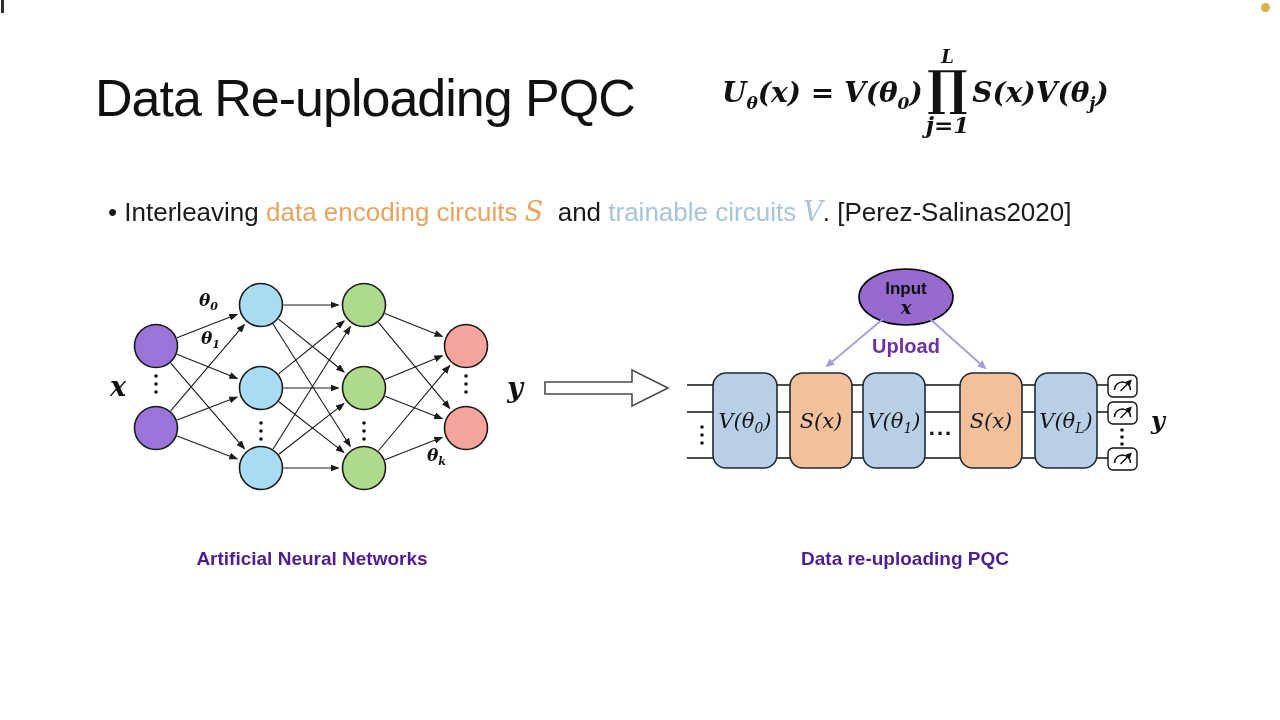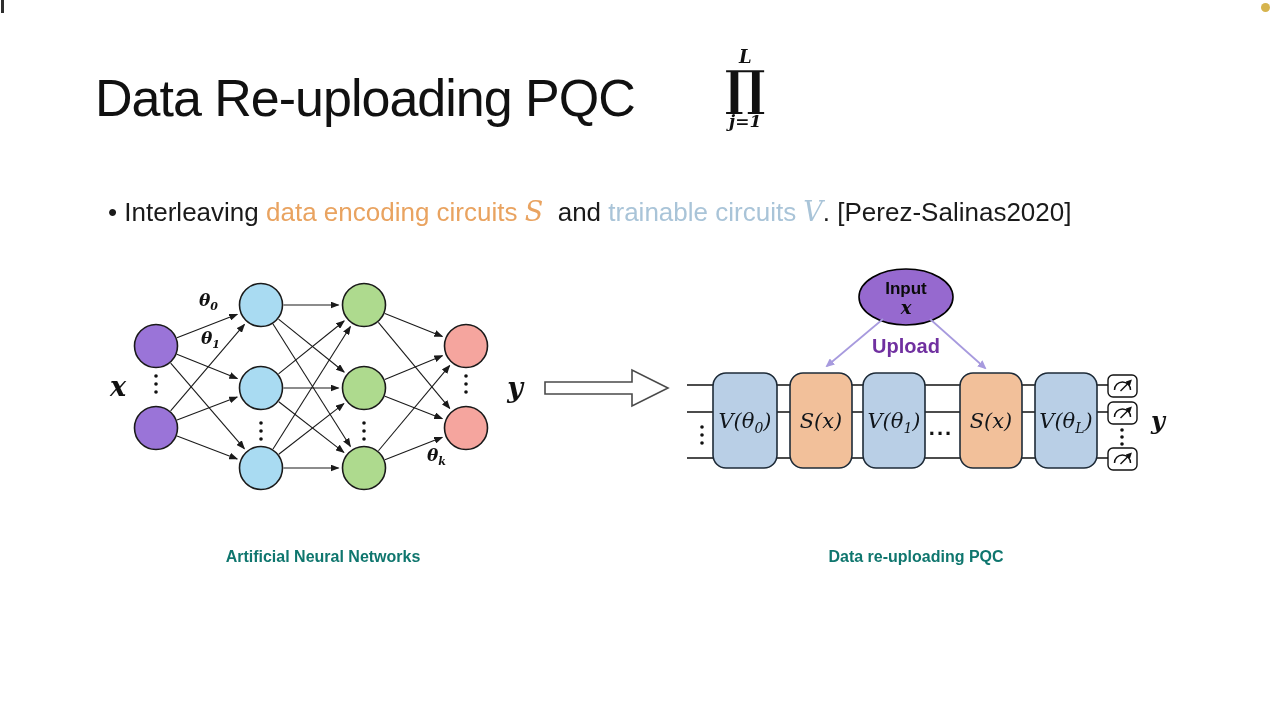--- a/index.html
+++ b/index.html
@@ -8,26 +8,26 @@
   .abs{position:absolute;}
   .slide-title{left:95px;top:68px;font-size:52px;letter-spacing:-1px;color:#111;}
   
   .formula{left:722px;top:48px;display:flex;align-items:center;
            font-family:"DejaVu Serif",serif;font-style:italic;font-weight:bold;color:#111;}
   .f-main{font-size:28px;white-space:nowrap;}
   .f-main sub{font-size:17px;line-height:0;}
   .f-prod{display:flex;flex-direction:column;align-items:center;margin:0 3px;}
   .f-prod-top{font-size:18px;line-height:1;}
   .f-prod-sym{font-size:48px;line-height:0.95;font-style:normal;}
-  .f-prod-bot{font-size:17px;line-height:1.1;}
+  .f-prod-bot{font-size:23px;line-height:1.1;}
   
   .bullet-line{left:108px;top:196px;font-size:26px;white-space:nowrap;}
   .b-math{font-family:"DejaVu Serif",serif;font-style:italic;font-size:27px;}
   
-  .caption{top:548px;transform:translateX(-50%);font-size:16px;font-weight:600;color:#0f766e;white-space:nowrap;margin-left:11px;}
+  .caption{top:548px;transform:translateX(-50%);font-size:19px;font-weight:600;color:#4c1d95;white-space:nowrap;}
   
   .nn-xy{font-family:"DejaVu Serif",serif;font-style:italic;font-weight:bold;font-size:27px;fill:#111;}
   .nn-theta{font-family:"DejaVu Serif",serif;font-style:italic;font-weight:600;font-size:17px;fill:#111;}
   .blk-label{font-family:"DejaVu Serif",serif;font-style:italic;font-size:21px;fill:#10151a;}
   .circ-input{font-family:"Liberation Sans",sans-serif;font-weight:bold;font-size:17px;fill:#0b0b0b;}
   .circ-x{font-family:"DejaVu Serif",serif;font-style:italic;font-weight:bold;font-size:18px;fill:#0b0b0b;}
   .upload-label{font-family:"Liberation Sans",sans-serif;font-weight:bold;font-size:20px;}
   .out-y{font-family:"DejaVu Serif",serif;font-style:italic;font-weight:bold;font-size:24px;fill:#111;}
   .circ-ellipsis{font-family:"Liberation Sans",sans-serif;font-weight:bold;font-size:22px;fill:#111;letter-spacing:2px;}
   .corner-mark{left:1px;top:0;width:3px;height:13px;background:#2e2e2e;}
@@ -35,25 +35,27 @@
 </style>
 </head>
 <body>
 
 <div class="abs corner-mark"></div>
 <div class="abs rec-dot" id="rec-dot" style="background: rgb(214, 180, 78);"></div>
 
 <div class="abs slide-title">Data Re-uploading PQC</div>
 
 <div class="abs formula">
+  <span class="f-main"><span>U</span><sub>θ</sub><span>(x) = V(θ</span><sub>0</sub><span>)</span></span>
   <span class="f-prod">
     <span class="f-prod-top">L</span>
     <span class="f-prod-sym">∏</span>
     <span class="f-prod-bot">j=1</span>
   </span>
+  <span class="f-main"><span>S(x)V(θ</span><sub>j</sub><span>)</span></span>
 </div>
 
 <div class="abs bullet-line">
   <span>•</span>
   <span>Interleaving </span><span id="seg-orange" style="color: rgb(233, 163, 96);">data encoding circuits </span><span id="seg-orange-math" class="b-math" style="color: rgb(233, 163, 96);">S</span><span style="white-space:pre;">  and </span><span id="seg-blue" style="color: rgb(169, 196, 216);">trainable circuits </span><span id="seg-blue-math" class="b-math" style="color: rgb(169, 196, 216);">V</span><span>. [Perez-Salinas2020]</span>
 </div>
 
 <svg id="nn-svg" class="abs" style="left:95px;top:270px;" width="448" height="235" viewBox="0 0 448 235">
   <defs>
     <marker id="nn-arrow" markerWidth="9" markerHeight="7" refX="8" refY="3.5" orient="auto" markerUnits="userSpaceOnUse">

